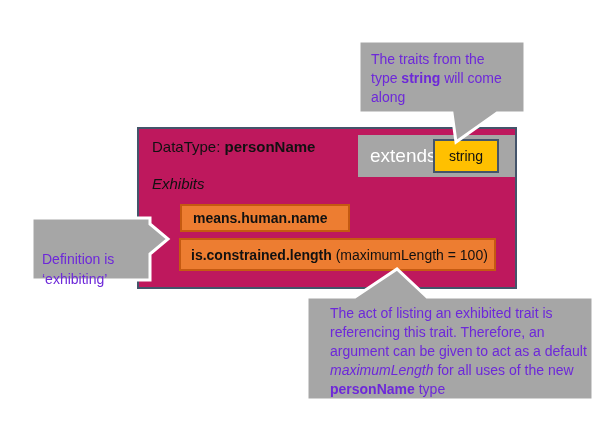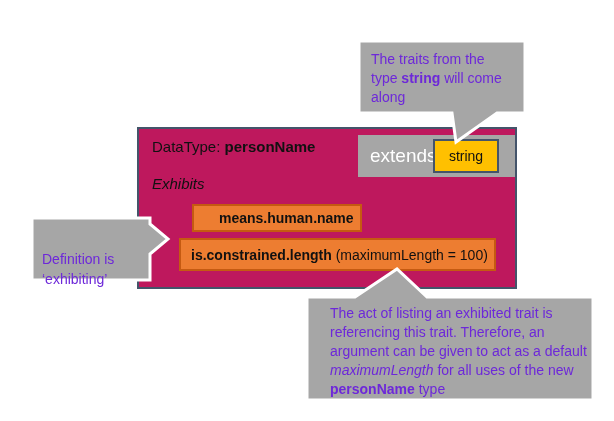--- a/index.html
+++ b/index.html
@@ -49,23 +49,22 @@
   .trait-box {
     background: #ED7D31;
     border: 2px solid #C55A11;
     display: flex; align-items: center;
     font-size: 14px; color: #111111;
     white-space: nowrap;
   }
   .trait-means {
     left: 41px; top: 75px;
     width: 170px; height: 28px;
-    padding-left: 25px;
+    padding-left: 11px;
     font-weight: bold;
-    margin-left: 12px;
   }
   .trait-constrained {
     left: 40px; top: 109px;
     width: 317px; height: 33px;
     padding-left: 10px;
   }
 
   
   .bubble-layer {
     left: 0; top: 0; width: 614px; height: 421px;

